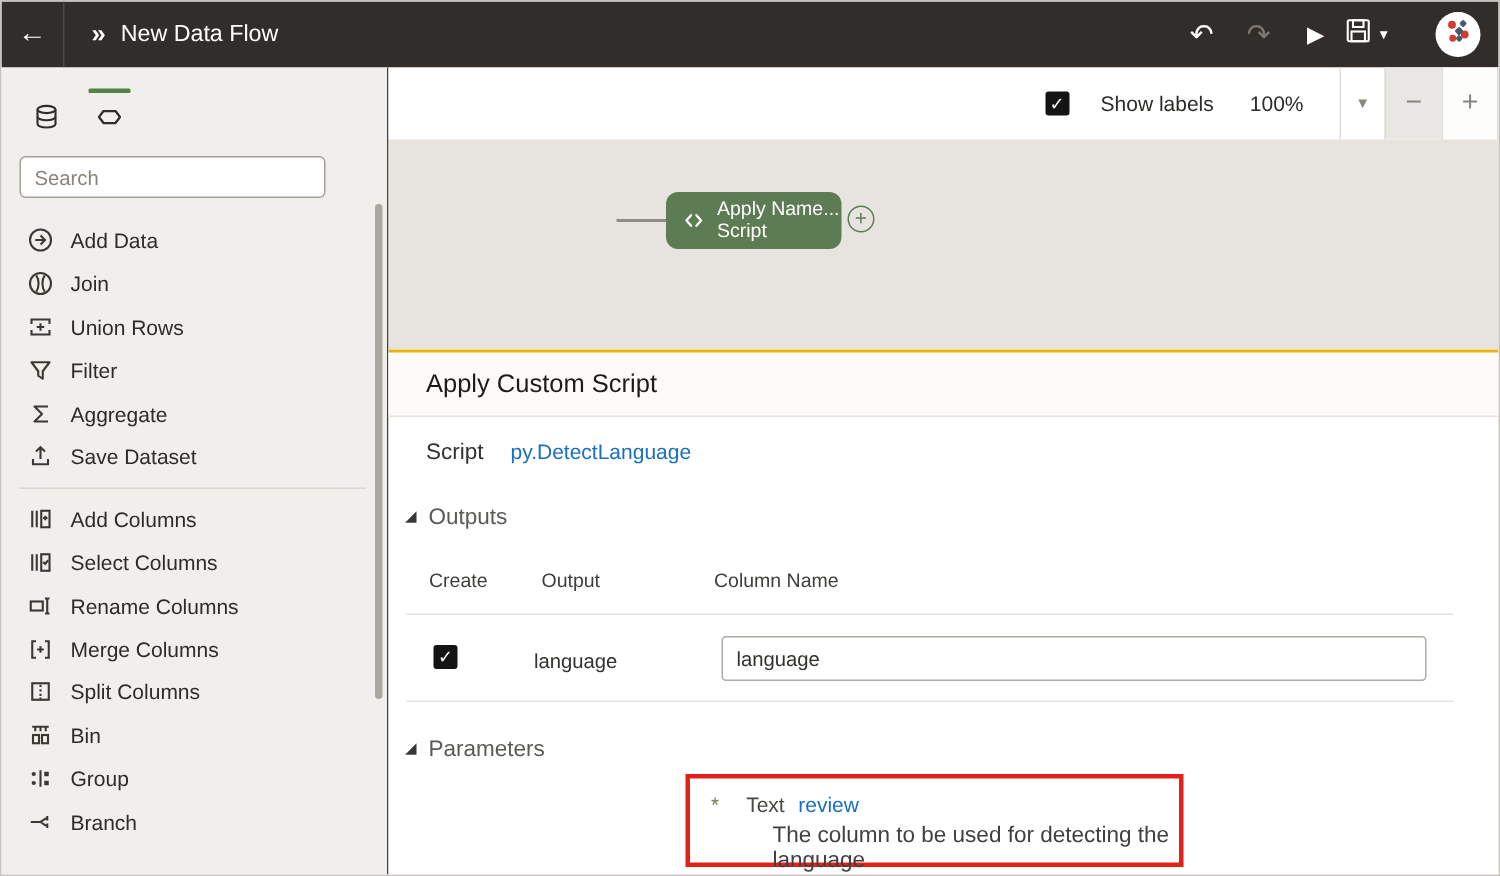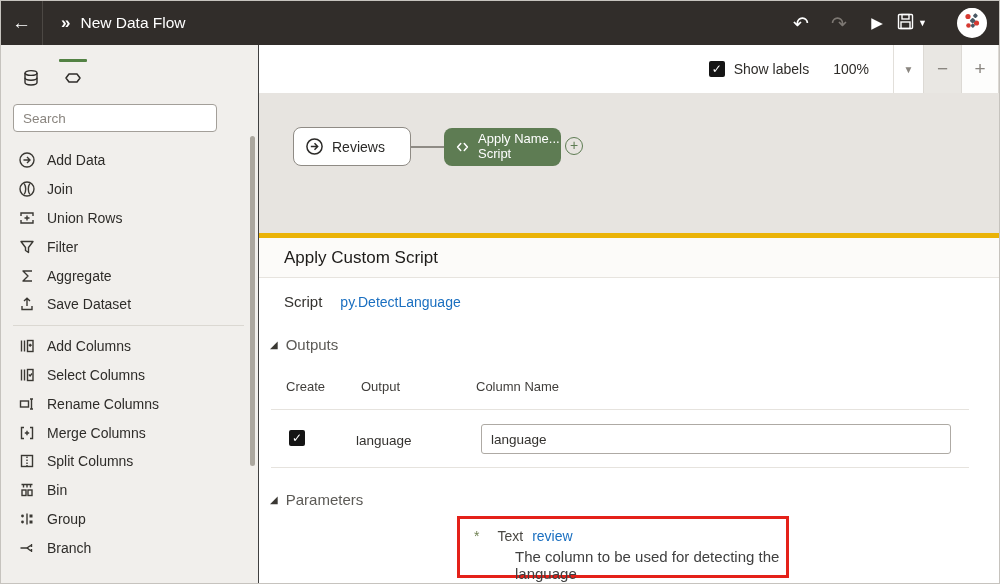--- a/index.html
+++ b/index.html
@@ -31,41 +31,41 @@
   .side-list { margin-top:14px; }
   .side-item { display:flex; align-items:center; height:28.8px; padding-left:16px; cursor:pointer; color:#2e2c29; font-size:14px; }
   .side-item .ic { width:20px; height:18px; margin-right:10px; display:flex; align-items:center; justify-content:center; color:#3a3833; font-size:15px; }
   .side-item .ic svg { stroke:#3a3833; fill:none; stroke-width:1.4; }
   .side-divider { height:1px; background:#dbd8d2; margin:6px 14px 6px 12px; }
   .side-scrollbar { position:absolute; right:3px; top:91px; width:5px; height:330px; background:#aba79f; border-radius:3px; }
 
   
   .cv-toolbar { position:absolute; left:258px; top:44px; right:0; height:48px; background:#fff; display:flex; align-items:center; justify-content:flex-end; }
   .chk { width:16px; height:16px; background:#141414; border-radius:2px; color:#fff; font-size:12px; display:flex; align-items:center; justify-content:center; cursor:pointer; }
-  .show-labels-label { font-size:14px; color:#2e2c29; margin:0 24px 0 9px; }
+  .show-labels-label { font-size:14px; color:#2e2c29; margin:0 24px 0 21px; }
   .zoom-value { font-size:14px; color:#2e2c29; margin-right:24px; }
   .zoom-btn { width:30px; height:48px; display:flex; align-items:center; justify-content:center; border-left:1px solid #e2dfda; color:#8a8680; cursor:pointer; font-size:10px; }
   .pm-btn { width:38px; height:48px; display:flex; align-items:center; justify-content:center; border-left:1px solid #dcd9d4; font-size:19px; color:#8a8680; cursor:pointer; }
   .pm-btn.minus { background:#e9e7e3; }
   .pm-btn.plus { background:#fdfdfc; border-right:1px solid #dcd9d4; }
 
   
   .canvas { position:absolute; left:258px; top:92px; right:0; height:140px; background:#e7e4e0; }
   .node-src { position:absolute; left:34px; top:34px; width:118px; height:39px; background:#fff; border:1px solid #8f8b85; border-radius:8px; display:flex; align-items:center; padding-left:11px; cursor:pointer; }
   .node-src svg { margin-right:8px; }
   .node-src .lbl { font-size:14px; color:#2b2a28; }
   .connector { position:absolute; left:152px; top:53px; width:33px; height:2px; background:#8f8b85; }
   .node-step { position:absolute; left:185px; top:35px; width:117px; height:38px; background:#5e7c53; border-radius:8px; display:flex; align-items:center; padding-left:10px; cursor:pointer; }
   .node-step svg { margin-right:7px; flex:none; }
   .node-step .lbl { font-size:13px; color:#fff; line-height:1.15; }
   .add-node { position:absolute; left:306px; top:44px; width:18px; height:18px; border:1.6px solid #5e7c53; border-radius:50%; color:#5e7c53; font-size:14px; line-height:15px; text-align:center; cursor:pointer; background:transparent; }
 
   
   .detail { position:absolute; left:258px; top:232px; right:0; bottom:0; background:#fff; }
-  .detail-header { position:absolute; left:0; top:0; right:0; height:45px; background:#fcfbf9; border-top:5px solid #eab308; border-bottom:1px solid #e7e4df; display:flex; align-items:center; padding-left:25px; }
+  .detail-header { position:absolute; left:0; top:0; right:0; height:45px; background:#fcfbf9; border-top:2px solid #eab308; border-bottom:1px solid #e7e4df; display:flex; align-items:center; padding-left:25px; }
   .detail-title { font-size:17px; color:#1d1b19; font-weight:500; }
   .script-row { position:absolute; left:25px; top:60px; display:flex; align-items:baseline; }
   .script-label { font-size:15px; color:#33312e; margin-right:18px; }
   .link { font-size:14px; color:#1a6fc0; cursor:pointer; }
   .section-hd { position:absolute; display:flex; align-items:center; cursor:pointer; }
   .tri { font-size:10px; color:#3a3833; margin-right:8px; }
   .section-title { font-size:15px; color:#5c5a56; }
   .col-headers { position:absolute; top:146px; left:25px; right:30px; font-size:13px; color:#403e3b; }
   .col-headers span { position:absolute; top:0;text-align:right; }
   .hairline { position:absolute; left:12px; right:30px; height:1px; background:#e6e3de; }
@@ -299,27 +299,20 @@
     <div class="pm-btn minus">
         <span>−</span>
       </div>
     <div class="pm-btn plus">
         <span>+</span>
       </div>
   </div>
 
   <div class="canvas">
     <div class="connector"></div>
-    <div class="node-src">
-      <svg width="19" height="19" viewBox="0 0 18 18" fill="none" stroke="#2b2a28" stroke-width="1.4">
-          <circle cx="9" cy="9" r="7.2"></circle>
-          <path d="M5.5 9h6M9 6l3 3-3 3"></path>
-        </svg>
-      <span class="lbl">Reviews</span>
-    </div>
     <div class="node-step">
       <svg width="17" height="16" viewBox="0 0 18 18" fill="none" stroke="#ffffff" stroke-width="1.7">
           <path d="M7 5 3.5 9 7 13M11 5l3.5 4L11 13" stroke-linejoin="round" stroke-linecap="round"></path>
         </svg>
       <span class="lbl"><span>Apply Name...</span><br><span>Script</span></span>
     </div>
     <div class="add-node"><span>+</span></div>
   </div>
 
   <div class="detail">

